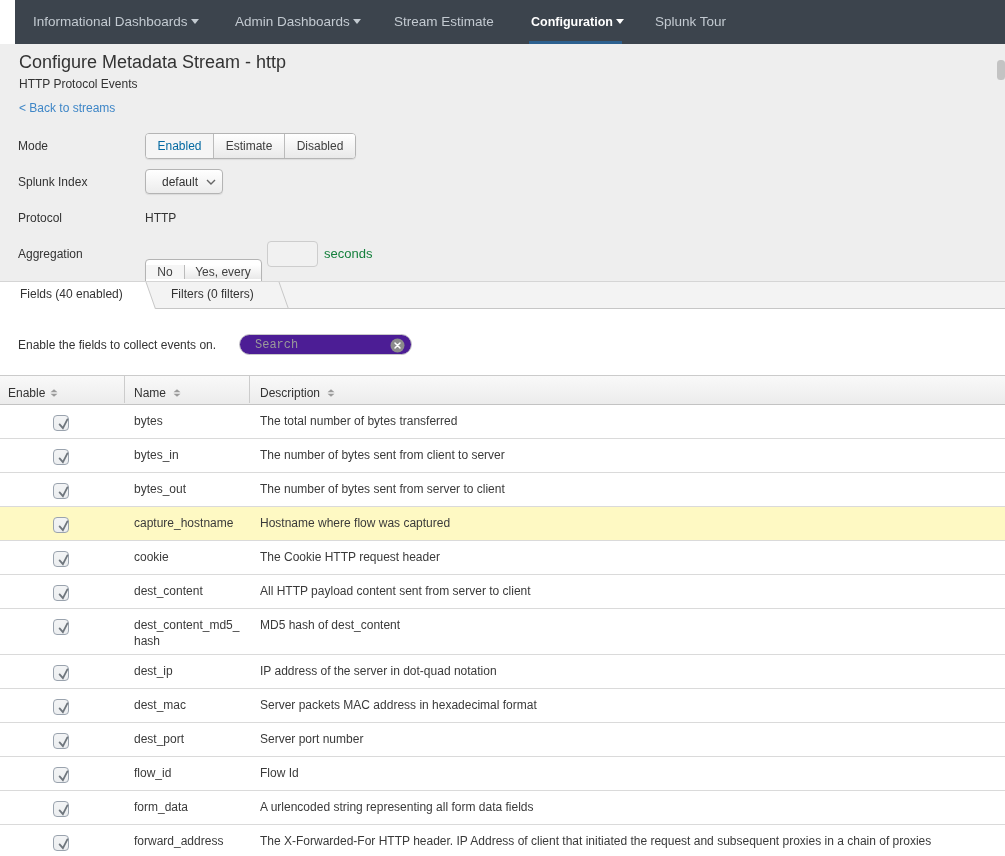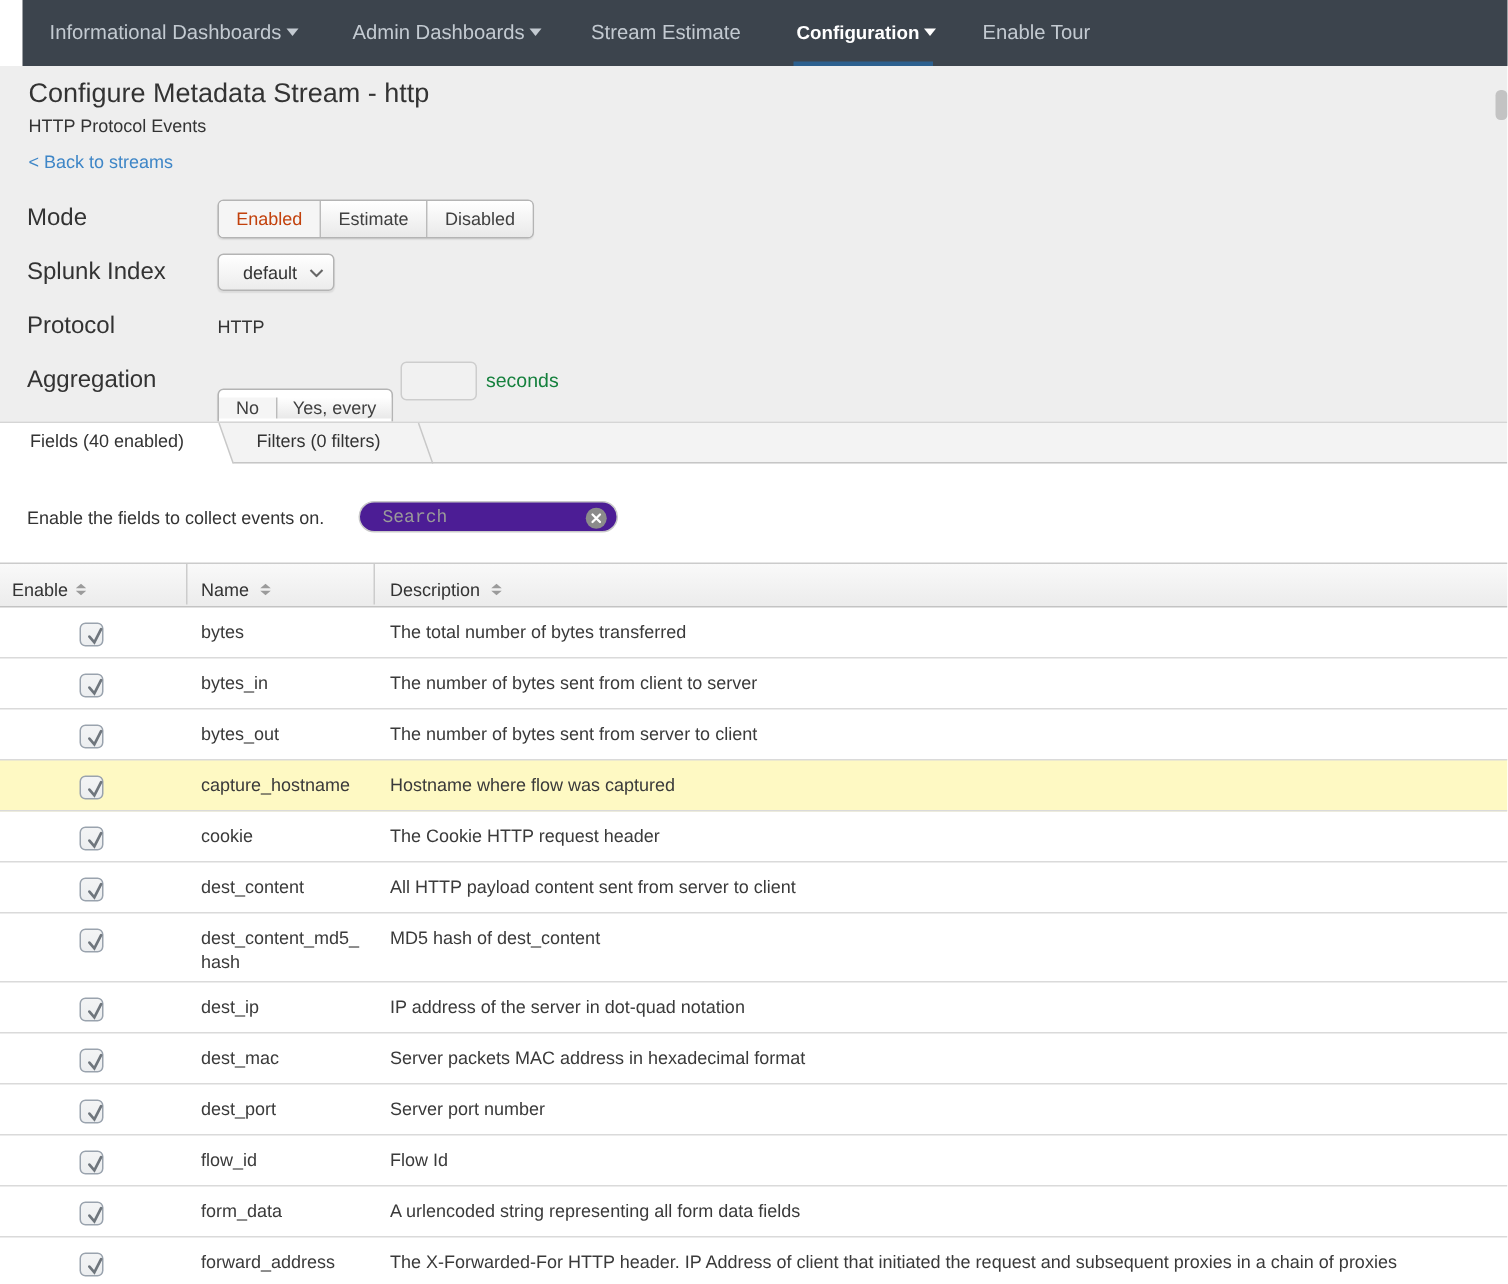--- a/index.html
+++ b/index.html
@@ -17,30 +17,30 @@
 .caret.w { border-top-color:#fff; }
 #navunderline { position:absolute; left:514px; top:41px; width:93px; height:3px; background:#2c608f; }
 
 
 #hdr { position:absolute; left:0; top:44px; width:1005px; height:237px; background:#eeeeee; }
 #title { position:absolute; left:19px; top:52px; font-size:18px; color:#333; }
 #subtitle { position:absolute; left:19px; top:77px; font-size:12px; color:#333; }
 #backlink { position:absolute; left:19px; top:101px; font-size:12px; color:#3e86c7; }
 
 
-.flabel { position:absolute; left:18px; font-size:16px; color:#333; line-height:16px; }
+.flabel { position:absolute; left:18px; font-size:12px; color:#333; line-height:16px; }
 
 
 .btngroup { position:absolute; display:flex; height:26px; border:1px solid #b4b4b4;
   border-radius:4px; overflow:hidden; background:#fff; box-shadow:0 1px 1px rgba(0,0,0,0.08); }
 .btn { display:flex; align-items:center; justify-content:center; font-size:12px;
   color:#404040; background:linear-gradient(180deg,#ffffff,#e9e9e9); border-left:1px solid #bbb; }
 .btn:first-child { border-left:none; }
 .btn.sel { background:#f5f5f5; }
-.btn.green { color:#c2410c; }
+.btn.green { color:#0369a1; }
 
 #drop { position:absolute; left:145px; top:169px; width:78px; height:25px;
   border:1px solid #b4b4b4; border-radius:4px; background:linear-gradient(180deg,#ffffff,#ececec);
   box-shadow:0 1px 1px rgba(0,0,0,0.08);
   display:flex; align-items:center; font-size:12px; color:#333; padding-left:16px;text-align:center; }
 #proto { position:absolute; left:145px; top:210px; font-size:12px; color:#333; line-height:16px; }
 #agginput { position:absolute; left:267px; top:241px; width:51px; height:26px;
   border:1px solid #cdcdcd; border-radius:4px; background:#f1f1f1; }
 #seconds { position:absolute; left:324px; top:246px; font-size:13px; color:#15803d; line-height:16px; }
 
@@ -75,21 +75,21 @@
   border-radius:3.5px; background:#c3c3c3; }
 </style></head>
 <body>
 <div id="page">
 
 <div id="nav">
   <span class="navitem" style="left:18px">Informational Dashboards<span class="caret"></span></span>
   <span class="navitem" style="left:220px">Admin Dashboards<span class="caret"></span></span>
   <span class="navitem" style="left:379px">Stream Estimate</span>
   <span class="navitem" style="left:516px"><b>Configuration</b><span class="caret w"></span></span>
-  <span class="navitem" style="left:640px">Enable Tour</span>
+  <span class="navitem" style="left:640px">Splunk Tour</span>
   <div id="navunderline"></div>
 </div>
 
 <div id="hdr"></div>
 <div id="title">Configure Metadata Stream - http</div>
 <div id="subtitle">HTTP Protocol Events</div>
 <div id="backlink">&lt; Back to streams</div>
 
 <div class="flabel" style="top:138px">Mode</div>
 <div class="flabel" style="top:174px">Splunk Index</div>

